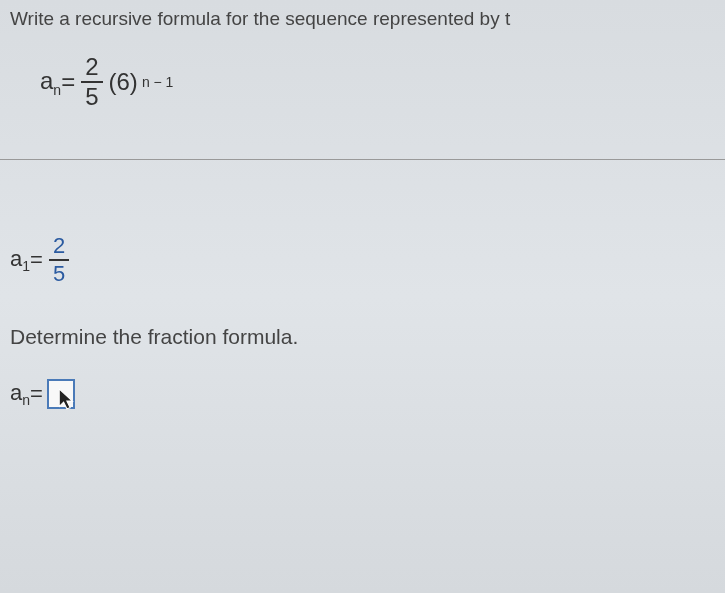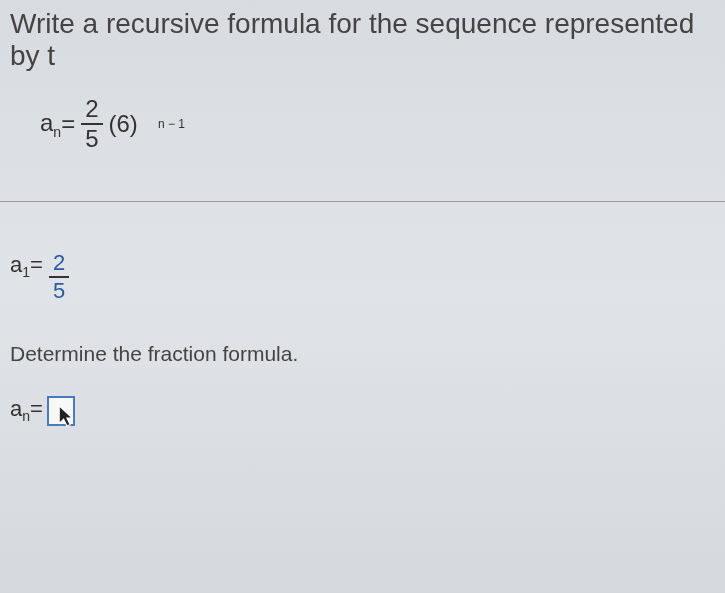--- a/index.html
+++ b/index.html
@@ -14,21 +14,21 @@
       height: 593px;
       color: #333;
       font-size: 20px;
       padding: 0;
       overflow: hidden;
     }
     .top-section {
       padding: 8px 10px 20px 10px;
     }
     .prompt-text {
-      font-size: 28px;
+      font-size: 19px;
       color: #444;
       margin-bottom: 25px;
     }
     .formula-line {
       display: flex;
       align-items: center;
       font-size: 24px;
       margin-left: 30px;
       margin-bottom: 30px;
     }
@@ -40,45 +40,47 @@
     .bottom-section {
       padding: 50px 10px 10px 10px;
     }
     .instruction {
       font-size: 21px;
       color: #444;
       margin-bottom: 30px;
     }
     .answer-line {
       display: flex;
+      align-items: center;
       font-size: 22px;
       margin-bottom: 40px;
+      margin-top: 25px;
     }
     .fraction {
       display: inline-flex;
       flex-direction: column;
       align-items: center;
       margin: 0 6px;
       line-height: 1;
     }
     .fraction .num {
       border-bottom: 2px solid #333;
       padding: 0 4px 2px 4px;
     }
     .fraction .den {
       padding: 2px 4px 0 4px;
     }
     .highlighted .num,
     .highlighted .den {
       color: #2a5aa0;
     }
     .exponent {
-      font-size: 12px;
+      font-size: 14px;
       vertical-align: super;
-      margin-left: 20px;
+      margin-left: 4px;
     }
     .hint {
       margin-left: 10px;
       font-size: 20px;
       color: #555;
     }
     .input-box {
       display: inline-block;
       width: 28px;
       height: 30px;

